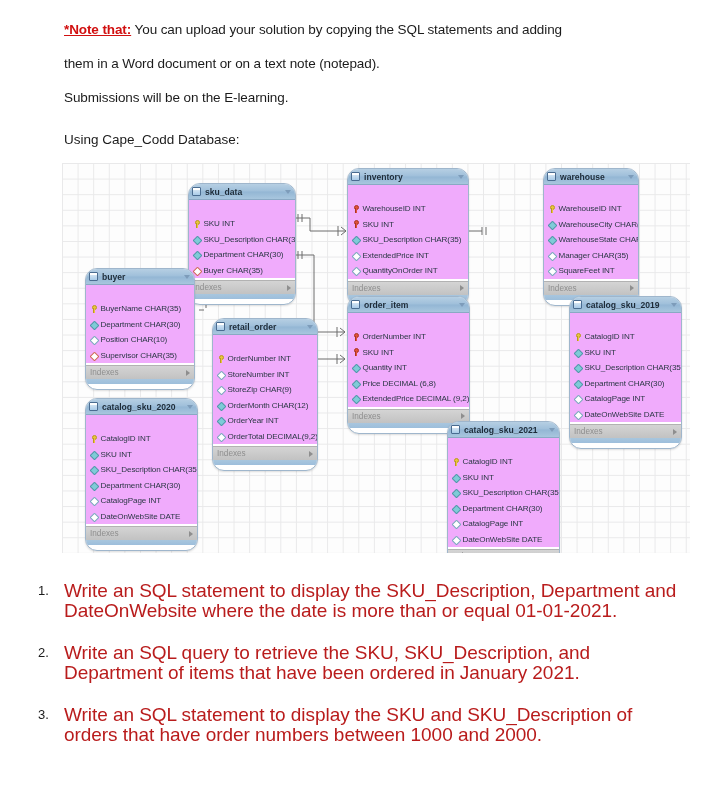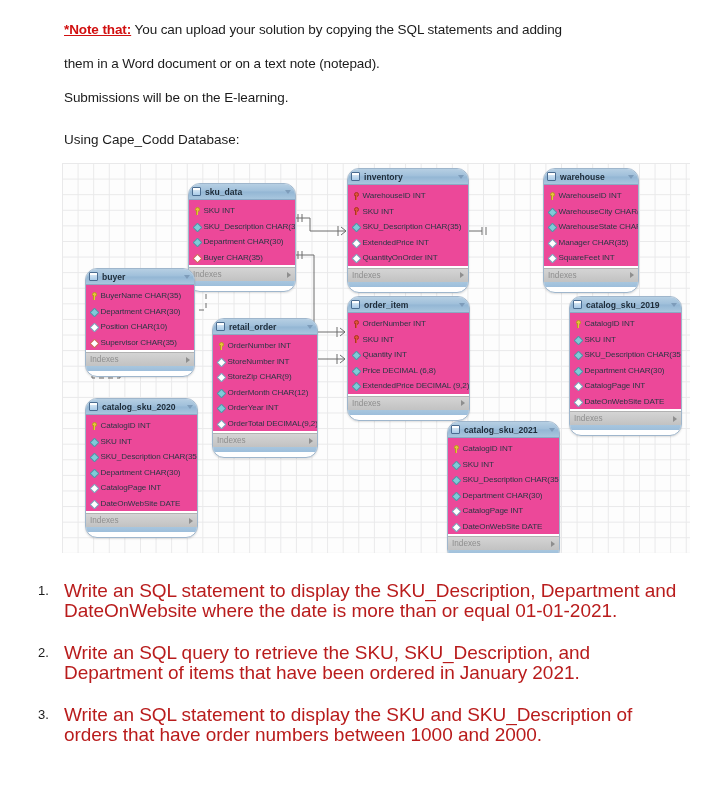--- a/index.html
+++ b/index.html
@@ -65,21 +65,21 @@
     font-weight: bold; font-size: 8.6px; color: #1d2b38;
     white-space: nowrap; flex: 1 1 auto;
   }
   .caret-down {
     width: 0; height: 0;
     border-left: 3.6px solid transparent;
     border-right: 3.6px solid transparent;
     border-top: 4.6px solid #7d9cba;
     flex: 0 0 auto; margin-left: 3px;
   }
-  .tbl-rows { padding: 3px 0 0 0; background: #ec4899; }
+  .tbl-rows { padding: 16px 0 0 0; background: #f0abfc; }
   .row {
     display: flex; align-items: center;
     height: 15.5px; padding-left: 3px;
     white-space: nowrap;
   }
   .row .lbl { font-size: 8.1px; color: #2a3744; letter-spacing: -0.1px; }
 
   
   .mk { width: 9px; height: 9px; flex: 0 0 auto; margin-right: 2.5px; position: relative; }
   

